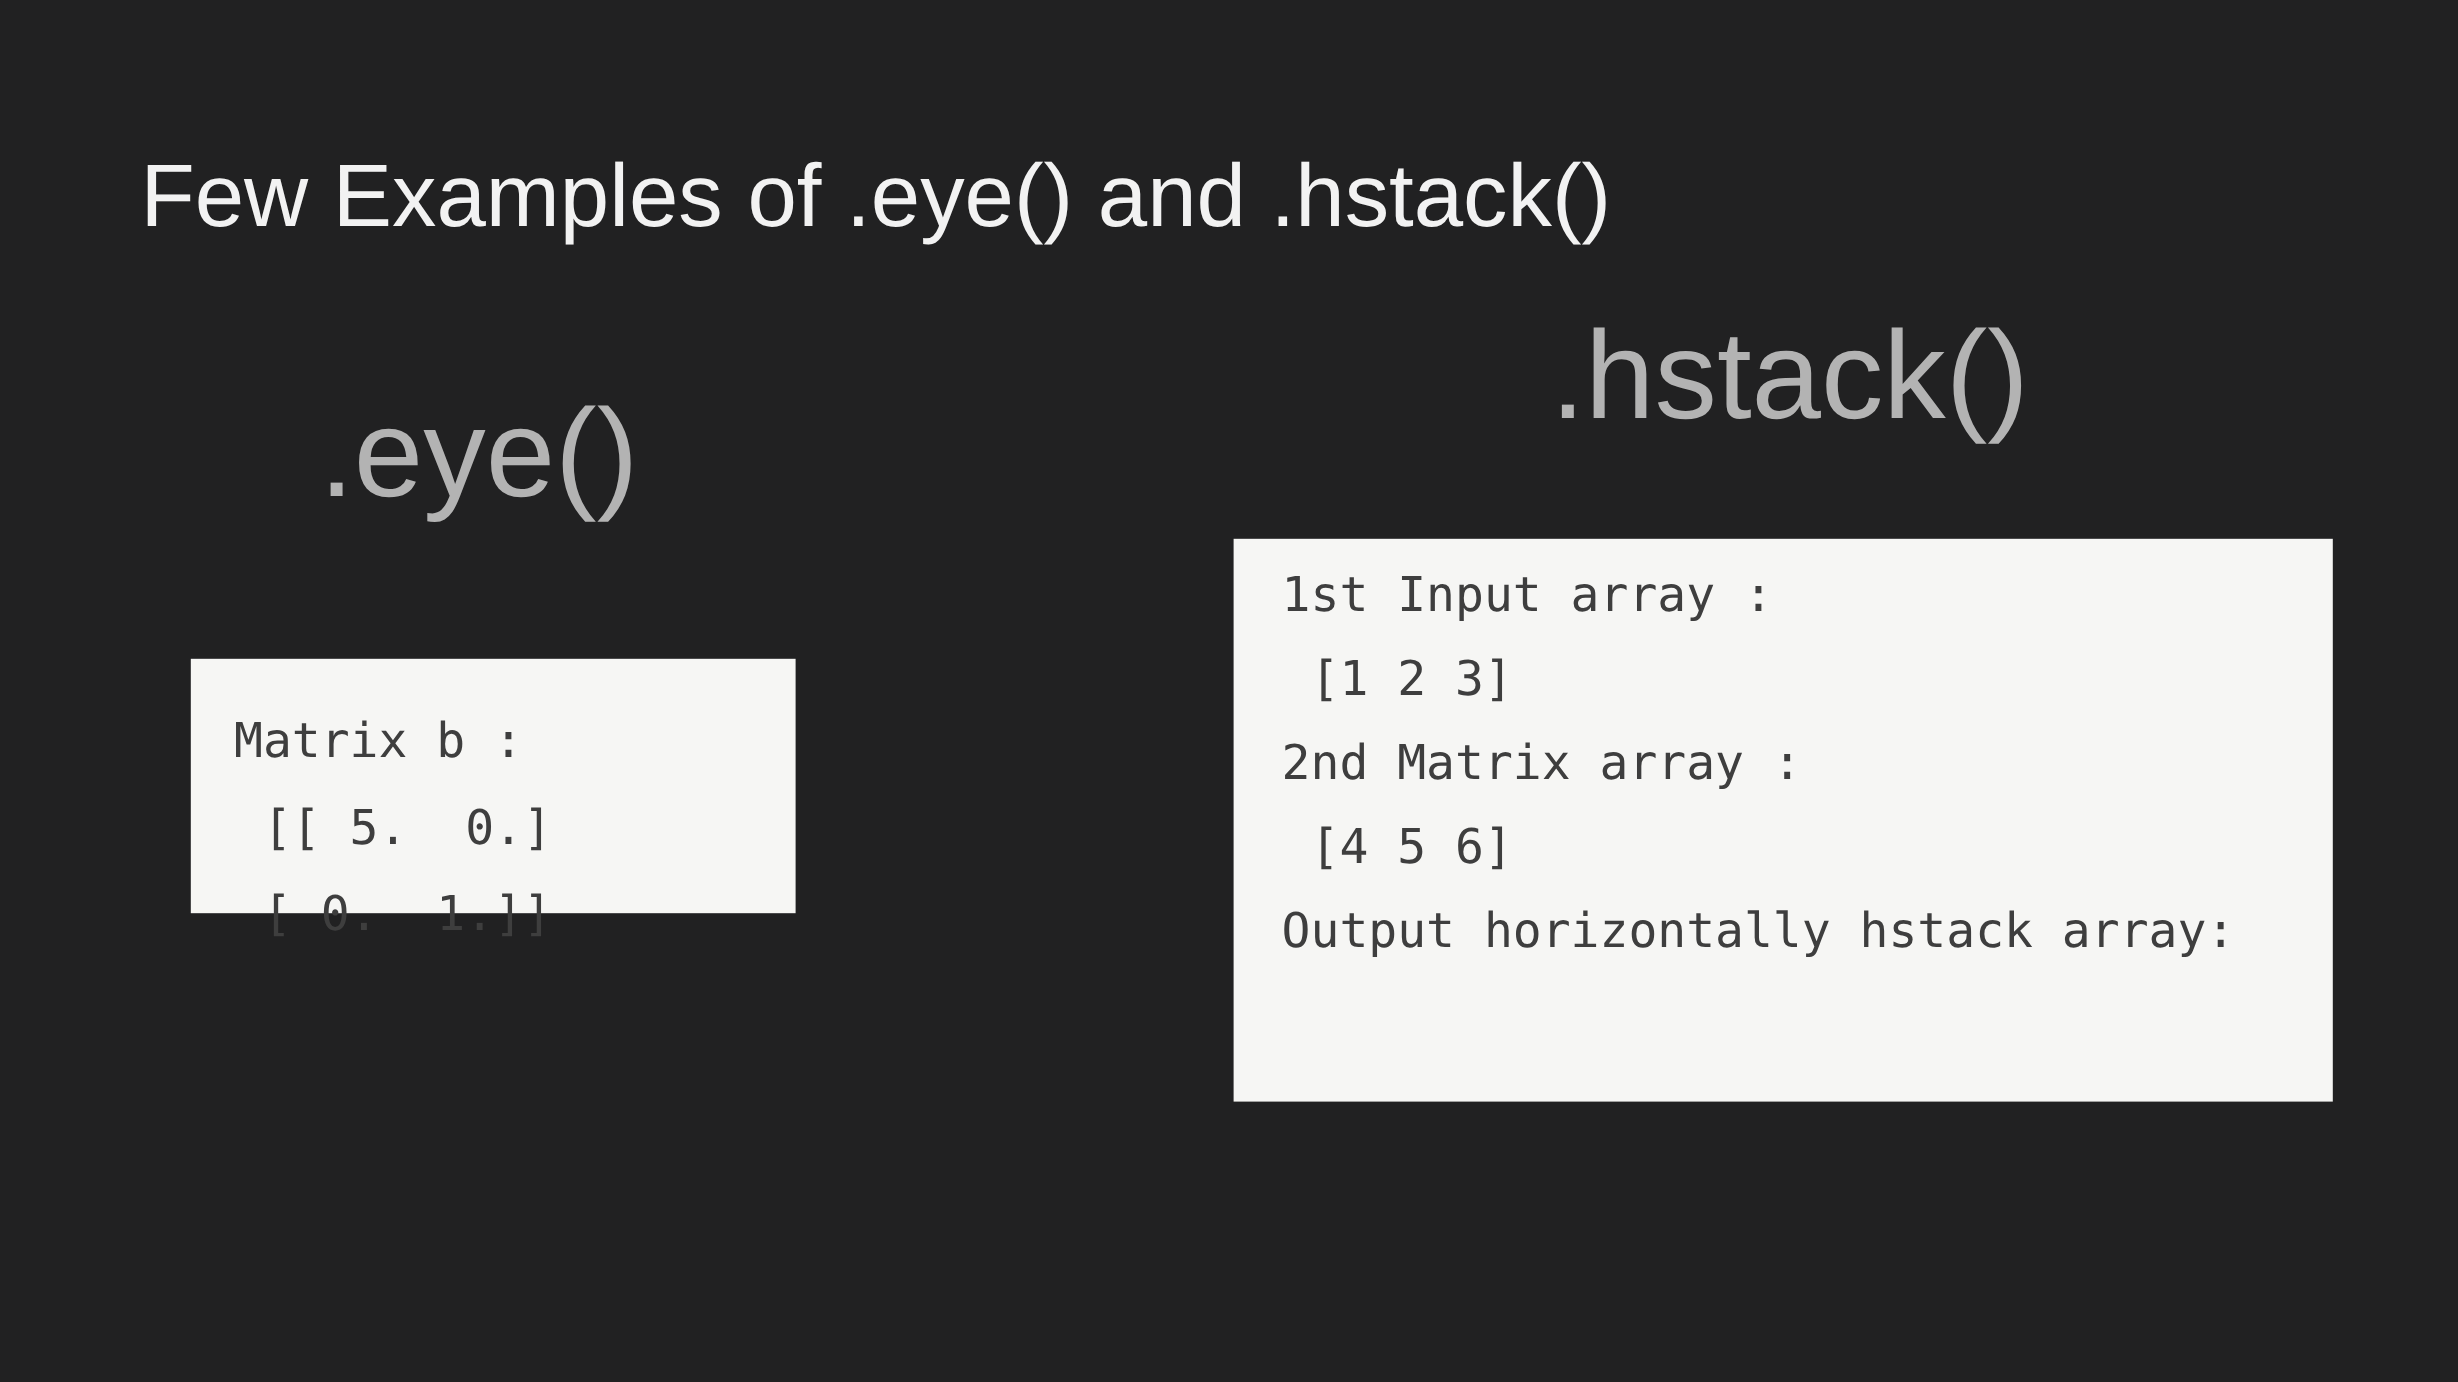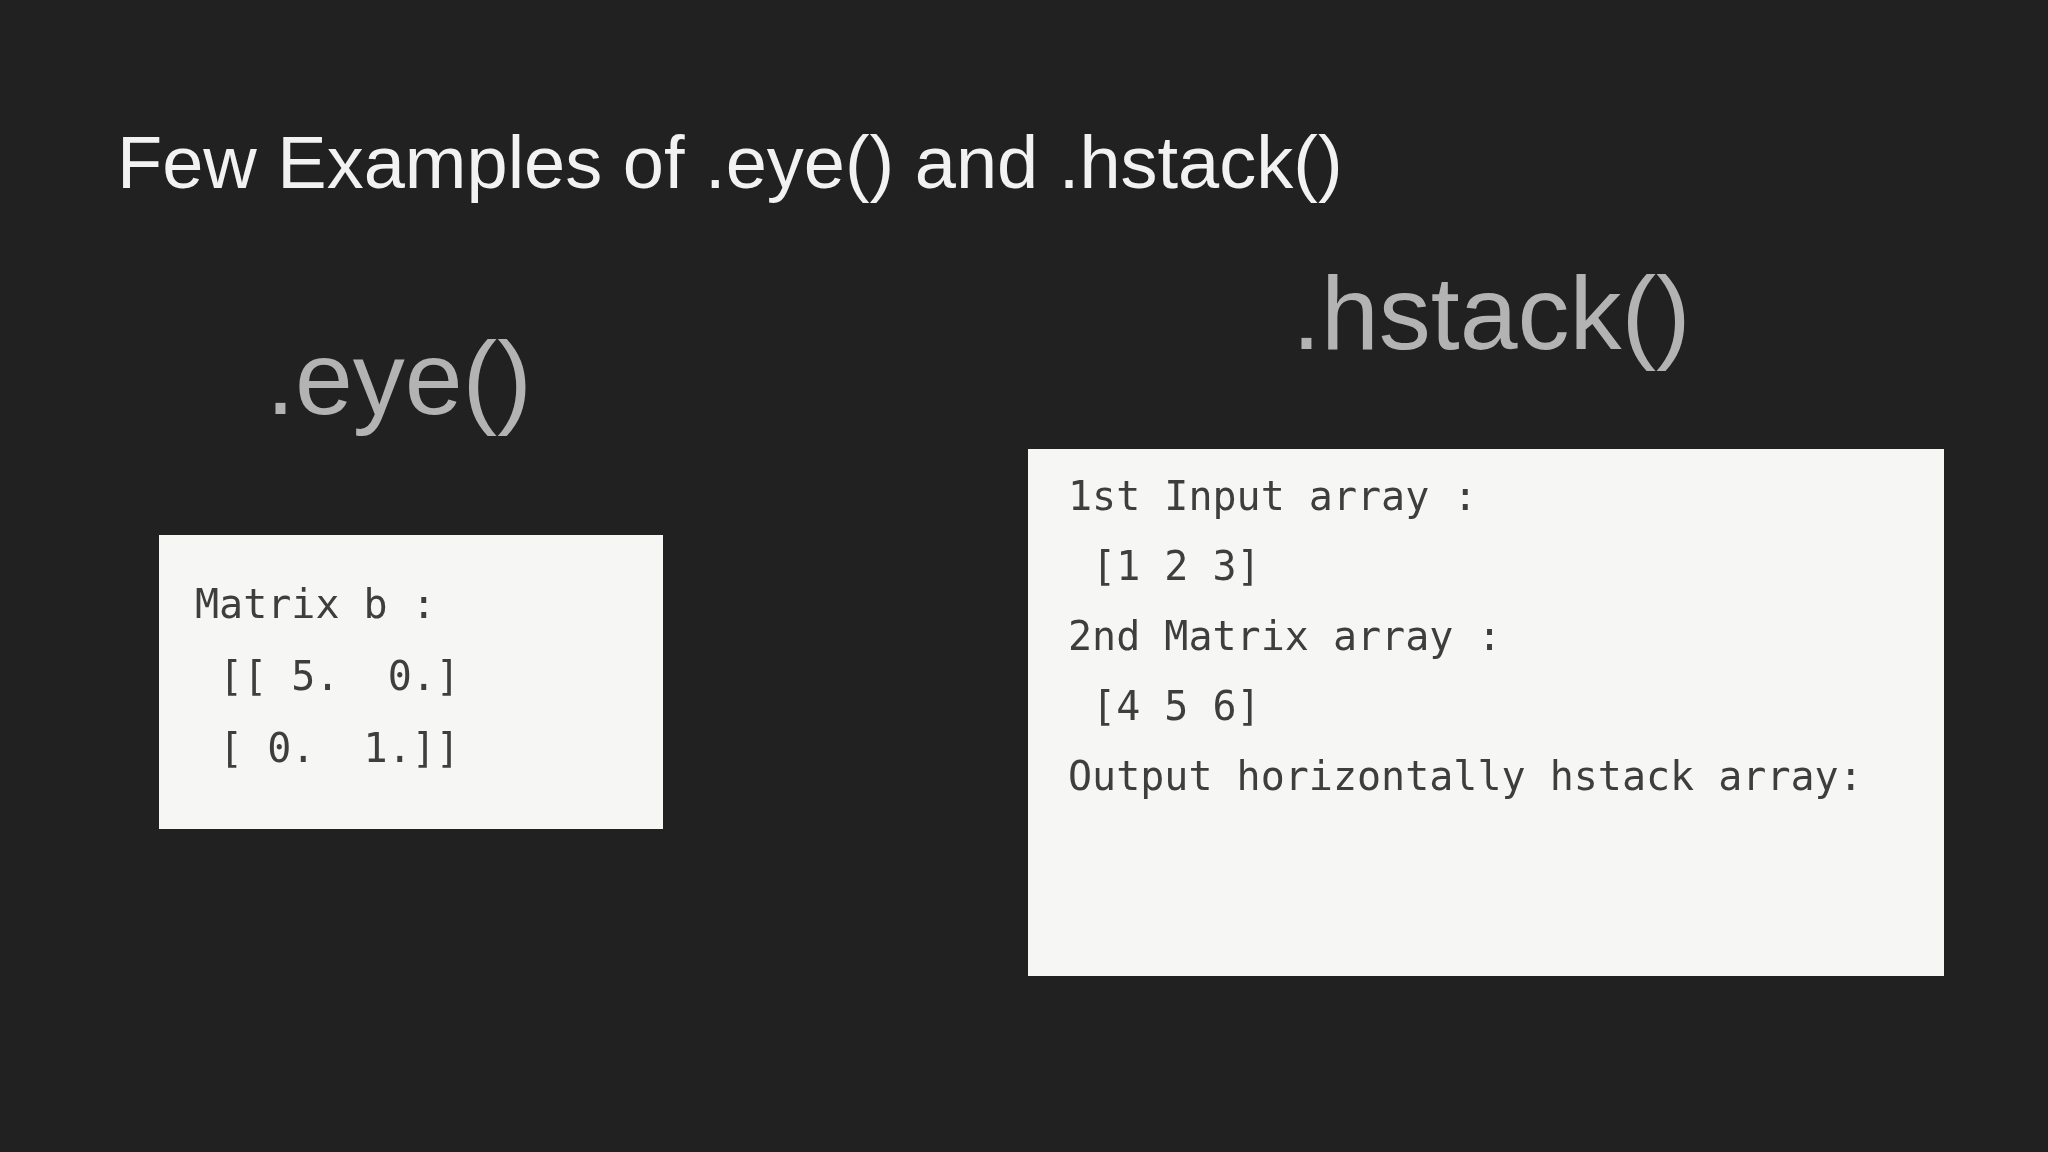--- a/index.html
+++ b/index.html
@@ -50,33 +50,33 @@
     position: absolute;
     box-sizing: border-box;
     background: var(--code_bg, #f6f6f4);
     color: var(--code_text, #3e3e3e);
     font-family: "DejaVu Sans Mono", monospace;
     font-size: 40px;
     white-space: pre;
   }
   .code-box.eye-box {
     left: 133px;
-    top: 535px;
+    top: 549px;
     width: 504px;
-    height: 294px;
+    height: 212px;
     padding: 33px 0 0 36px;
   }
   .eye-box .code-line {
     line-height: 72px;
   }
   .code-box.hstack-box {
     left: 1002px;
     top: 449px;
     width: 916px;
-    height: 527px;
+    height: 469px;
     padding: 12px 0 0 40px;
   }
   .hstack-box .code-line {
     line-height: 70px;
   }
 </style>
 </head>
 <body>
 
 <div class="slide">

